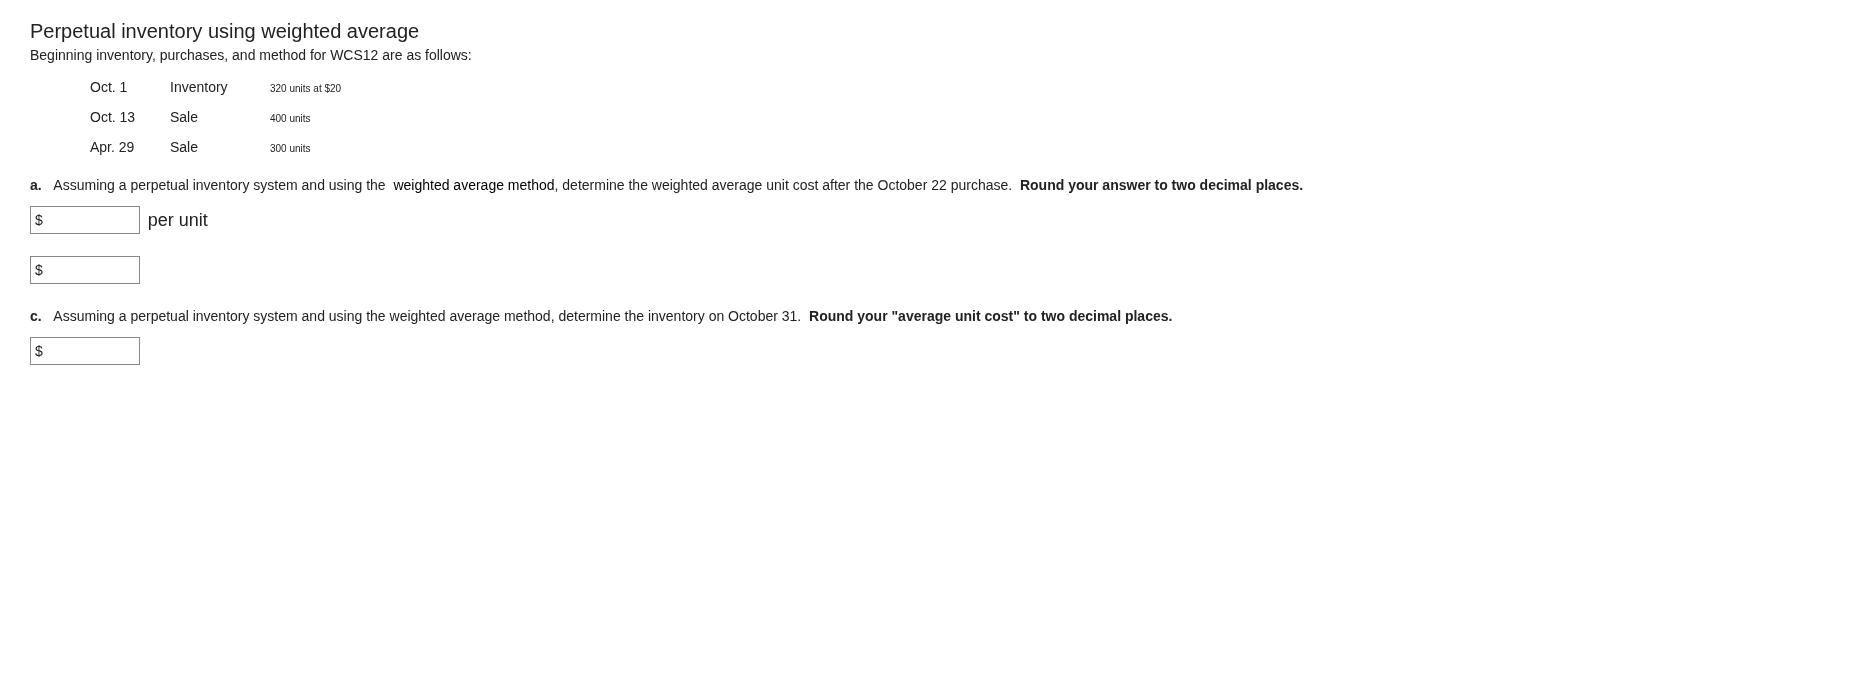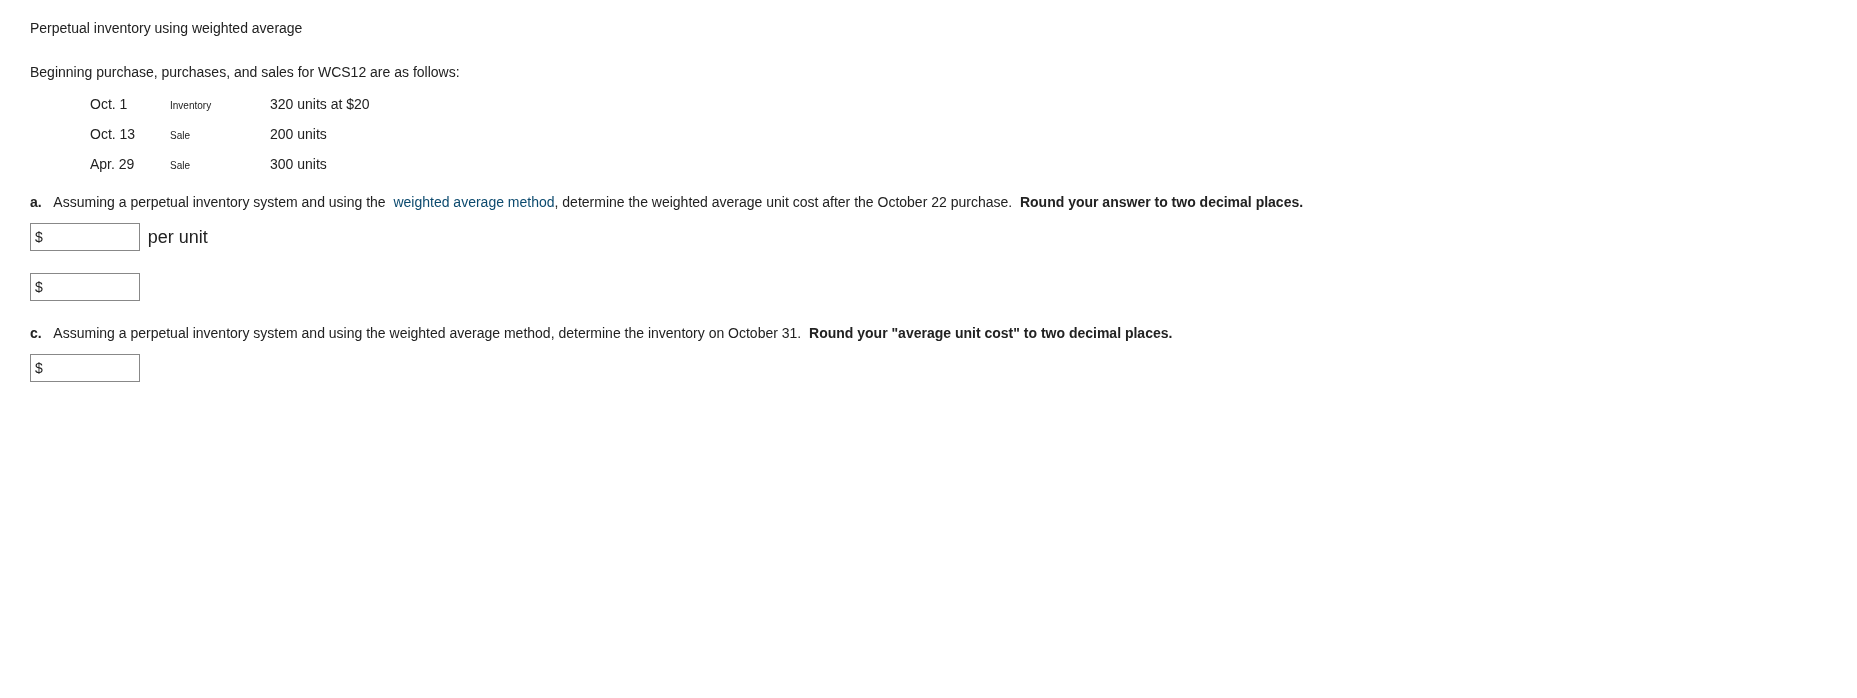--- a/index.html
+++ b/index.html
@@ -8,57 +8,57 @@
       box-sizing: border-box;
     }
     body {
       background: #ffffff;
       font-family: Arial, sans-serif;
       font-size: 14px;
       color: #222222;
       padding: 20px 30px;
     }
     .page-title {
-      margin-bottom: 28px;
-      font-size: 14px;
+      margin-bottom: 4px;
+      font-size: 20px;
     }
     .intro-text {
       margin-bottom: 16px;
       font-size: 14px;
     }
     .inventory-table {
       margin-left: 60px;
       margin-bottom: 20px;
     }
     .inventory-row {
       display: flex;
       align-items: baseline;
       margin-bottom: 14px;
     }
     .col-date {
       width: 80px;
       font-size: 14px;
     }
     .col-type {
       width: 100px;
-      font-size: 10px;
+      font-size: 14px;
     }
     .col-detail {
-      font-size: 14px;
+      font-size: 10px;
     }
     .section {
       margin-bottom: 22px;
     }
     .section-text {
       font-size: 14px;
       line-height: 1.5;
       margin-bottom: 10px;
     }
     .section-text .link {
-      color: #0c4a6e;
+      color: #000000;
       text-decoration: none;
     }
     .section-label {
       font-weight: bold;
     }
     .input-row {
       display: flex;
       align-items: center;
       gap: 8px;
     }
@@ -88,32 +88,32 @@
       width: 90px;
       font-size: 14px;
       height: 22px;
     }
   </style>
 </head>
 <body>
 
 <div class="page-title">Perpetual inventory using weighted average</div>
 
-<div class="intro-text">Beginning purchase, purchases, and sales for WCS12 are as follows:</div>
+<div class="intro-text">Beginning inventory, purchases, and method for WCS12 are as follows:</div>
 
 <div class="inventory-table">
   <div class="inventory-row">
     <span class="col-date">Oct. 1</span>
     <span class="col-type">Inventory</span>
     <span class="col-detail">320 units at $20</span>
   </div>
   <div class="inventory-row">
     <span class="col-date">Oct. 13</span>
     <span class="col-type">Sale</span>
-    <span class="col-detail">200 units</span>
+    <span class="col-detail">400 units</span>
   </div>
   <div class="inventory-row">
     <span class="col-date">Apr. 29</span>
     <span class="col-type">Sale</span>
     <span class="col-detail">300 units</span>
   </div>
 </div>
 
 <div class="section">
   <div class="section-text">

